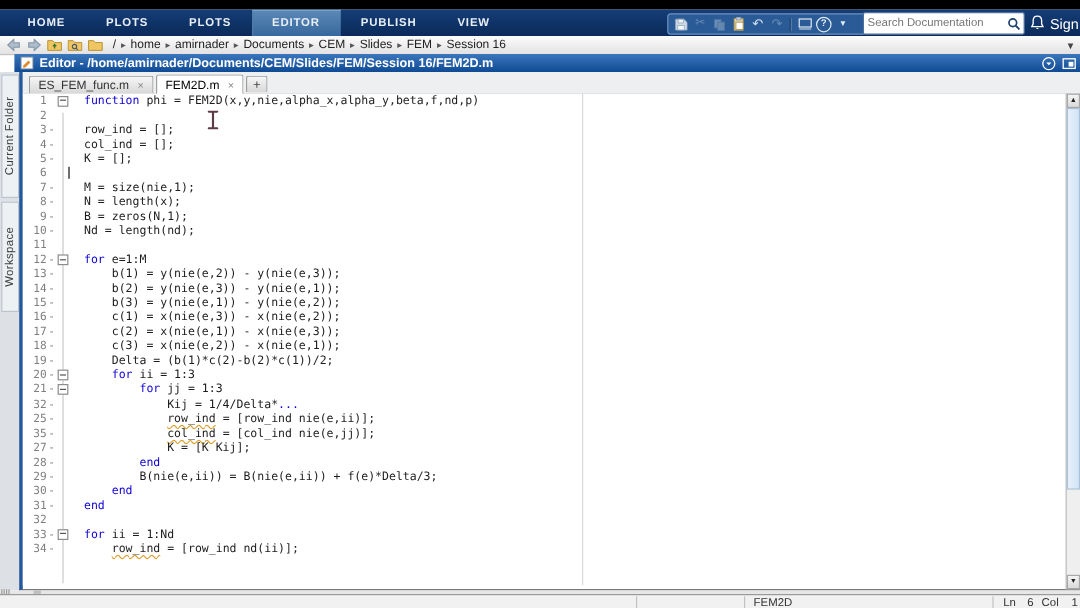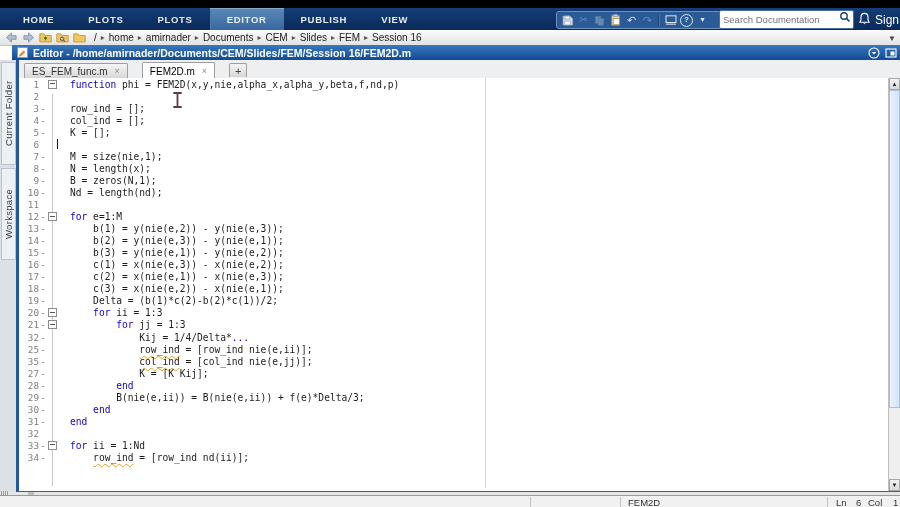--- a/index.html
+++ b/index.html
@@ -16,21 +16,21 @@
   .ts-tab{color:#e8eef6;font-size:9.5px;font-weight:bold;letter-spacing:.7px;
           padding:0 17px;display:flex;align-items:center;cursor:default}
   .ts-tab.sel{background:linear-gradient(#5b8ab8,#38679d);box-shadow:inset 0 1px 0 #85aacd,inset 1px 0 0 #4f7dac}
   .qat{position:absolute;left:556px;top:3px;width:158px;height:16px;background:#2a5b96;
        border:1px solid #6b93bf;border-radius:3px;display:flex;align-items:center;padding:0 3px;gap:1px}
   .qat .ic{width:15px;height:14px;display:flex;align-items:center;justify-content:center;
            font-size:10px;color:#dfe9f4;line-height:1}
   .qat .ic.dim{opacity:.32}
   .qat .vsep{width:1px;height:11px;background:#1c4475;border-right:1px solid #54799f;margin:0 2px}
   .searchbox{position:absolute;left:719px;top:2px;width:133px;height:17px;background:#fff;
-             border:1px solid #4d6f9c;border-radius:2px;display:flex;}
+             border:1px solid #4d6f9c;border-radius:2px;display:flex;align-items:center}
   .searchbox input{flex:1;border:0;outline:0;background:transparent;font-size:9.5px;color:#444;
                    padding:0 3px;font-family:"Liberation Sans",sans-serif;min-width:0}
   .bell{position:absolute;left:858px;top:4px}
   .signin{position:absolute;left:875px;top:5px;color:#fff;font-size:12px;white-space:nowrap}
 
   
   .crumbbar{left:0;top:30px;width:900px;height:15px;background:linear-gradient(#fcfcfc,#e2e2e2);
             border-bottom:1px solid #c4c4c4;display:flex;align-items:center;font-size:10px;color:#222}
   .crumbbar .nav{display:flex;align-items:center;gap:4px;padding:0 5px}
   .crumb{display:flex;align-items:center}
@@ -50,21 +50,21 @@
         writing-mode:vertical-rl;transform:rotate(180deg);font-size:9.5px;color:#3c3c3c;
         display:flex;align-items:center;justify-content:center;letter-spacing:.3px}
 
   
   .editor{left:16px;top:60px;width:884px;height:432px;background:#fff;
           border-left:3px solid #23589b;border-bottom:1px solid #5a5a5a;box-sizing:border-box}
   .tabbar{position:absolute;left:0;top:0;right:0;height:18px;background:#edeff1;
           border-bottom:1px solid #a3a3a3;display:flex;align-items:flex-end;padding-left:5px}
   .dtab{height:14px;display:flex;align-items:center;padding:0 7px;font-size:10px;color:#333;
         border:1px solid #9e9e9e;border-bottom:none;border-radius:2px 2px 0 0;
-        background:linear-gradient(#f6f6f6,#d7d7d7);margin-right:14px;white-space:nowrap}
+        background:linear-gradient(#f6f6f6,#d7d7d7);margin-right:2px;white-space:nowrap}
   .dtab.active{background:#fff;height:16px;margin-bottom:-1px;color:#000}
   .dtab .x{margin-left:7px;color:#8a8a8a;font-size:9px;line-height:1}
   .dtab-plus{height:13px;width:16px;display:flex;align-items:center;justify-content:center;
         border:1px solid #9e9e9e;border-bottom:none;border-radius:2px 2px 0 0;
         background:linear-gradient(#f6f6f6,#d7d7d7);font-size:11px;color:#444;margin-bottom:1px}
 
   .codewrap{position:absolute;left:0;top:18px;right:12px;bottom:3px;overflow:hidden;background:#fff}
   .ruler{position:absolute;left:466px;top:0;bottom:0;width:1px;background:#d9d9d9}
   .foldline{position:absolute;left:33px;top:16px;bottom:2px;width:1px;background:#c9c9c9}
   .cl{height:12.05px;display:flex;align-items:center;white-space:pre;

